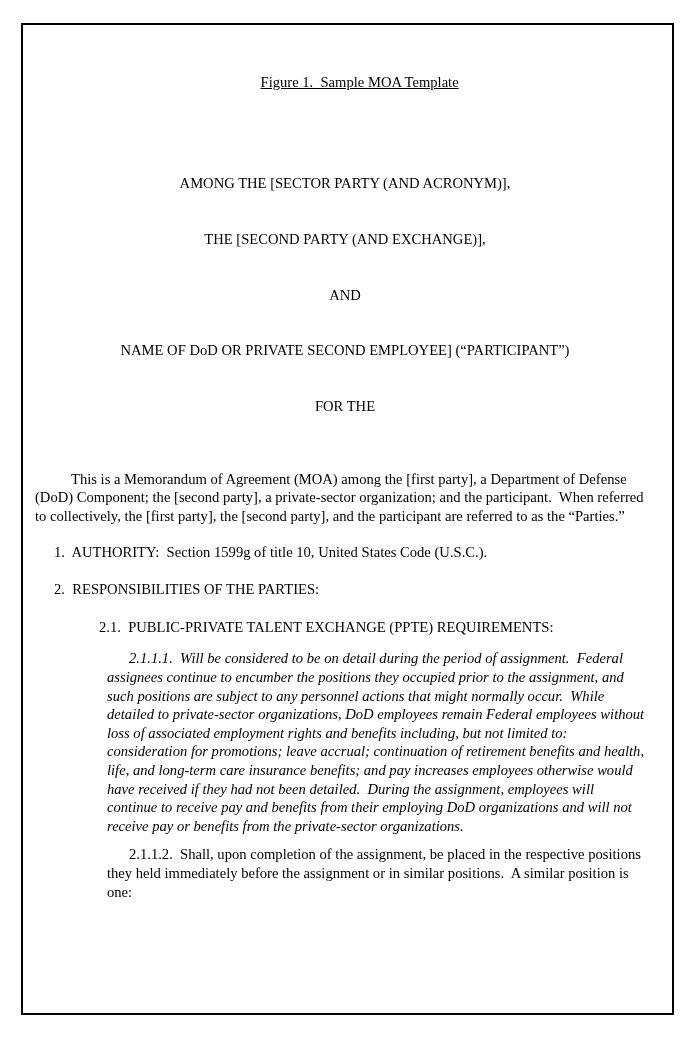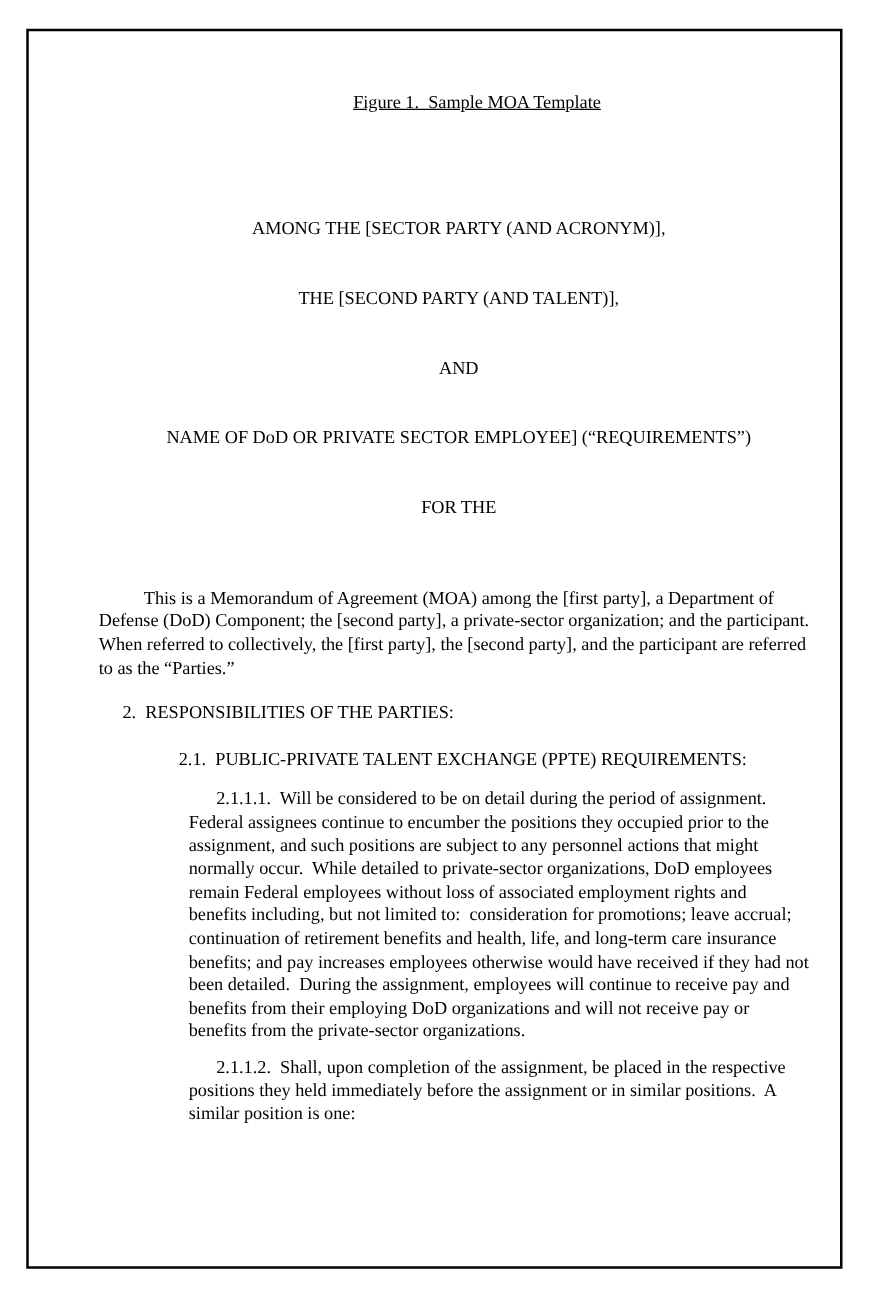--- a/index.html
+++ b/index.html
@@ -23,21 +23,20 @@
     width: 653px;
     height: 992px;
     border: 2px solid #000000;
     box-sizing: border-box;
     overflow: hidden;
   }
   .content {
     padding: 29px 17px 0 12px;
     font-size: 14.6px;
     line-height: 18.6px;
-    margin-left: 44px;
   }
   .content div, .content span {
     white-space: pre-wrap;
   }
   .fig-title {
     text-align: center;
     margin-bottom: 27px;
   }
   .fig-title span {
     text-decoration: underline;
@@ -61,44 +60,45 @@
   }
   .sec-211 {
     margin-left: 78px;
     margin-bottom: 12px;
   }
   .p-deep {
     margin-left: 72px;
     margin-right: 8px;
     text-indent: 22px;
   }
-  .p-2111 { margin-bottom: 10px; }
+  .p-2111 { margin-bottom: 10px; font-style: italic; }
   .p-2112 { margin-bottom: 17px; }
 </style>
 </head>
 <body>
 
 <div class="page">
   <div class="frame">
     <div class="content">
 
       <div class="fig-title">
         <span>Figure 1.  Sample MOA Template</span>
       </div>
 
       <div class="moa-heading">
         <div>AMONG THE [SECTOR PARTY (AND ACRONYM)],</div>
-        <div>THE [SECOND PARTY (AND TALENT)],</div>
+        <div>THE [SECOND PARTY (AND EXCHANGE)],</div>
         <div>AND</div>
-        <div>NAME OF DoD OR PRIVATE SECTOR EMPLOYEE] (“REQUIREMENTS”)</div>
+        <div>NAME OF DoD OR PRIVATE SECOND EMPLOYEE] (“PARTICIPANT”)</div>
         <div>FOR THE</div>
       </div>
 
       <div class="p-intro">This is a Memorandum of Agreement (MOA) among the [first party], a Department of Defense (DoD) Component; the [second party], a private-sector organization; and the participant.  When referred to collectively, the [first party], the [second party], and the participant are referred to as the “Parties.”</div>
 
+      <div class="item-l1">1.  AUTHORITY:  Section 1599g of title 10, United States Code (U.S.C.).</div>
 
       <div class="item-l1">2.  RESPONSIBILITIES OF THE PARTIES:</div>
 
       <div class="sec-21">2.1.  PUBLIC-PRIVATE TALENT EXCHANGE (PPTE) REQUIREMENTS:</div>
 
 
       <div class="p-deep p-2111">2.1.1.1.  Will be considered to be on detail during the period of assignment.  Federal assignees continue to encumber the positions they occupied prior to the assignment, and such positions are subject to any personnel actions that might normally occur.  While detailed to private-sector organizations, DoD employees remain Federal employees without loss of associated employment rights and benefits including, but not limited to:  consideration for promotions; leave accrual; continuation of retirement benefits and health, life, and long-term care insurance benefits; and pay increases employees otherwise would have received if they had not been detailed.  During the assignment, employees will continue to receive pay and benefits from their employing DoD organizations and will not receive pay or benefits from the private-sector organizations.</div>
 
       <div class="p-deep p-2112">2.1.1.2.  Shall, upon completion of the assignment, be placed in the respective positions they held immediately before the assignment or in similar positions.  A similar position is one:</div>
 

